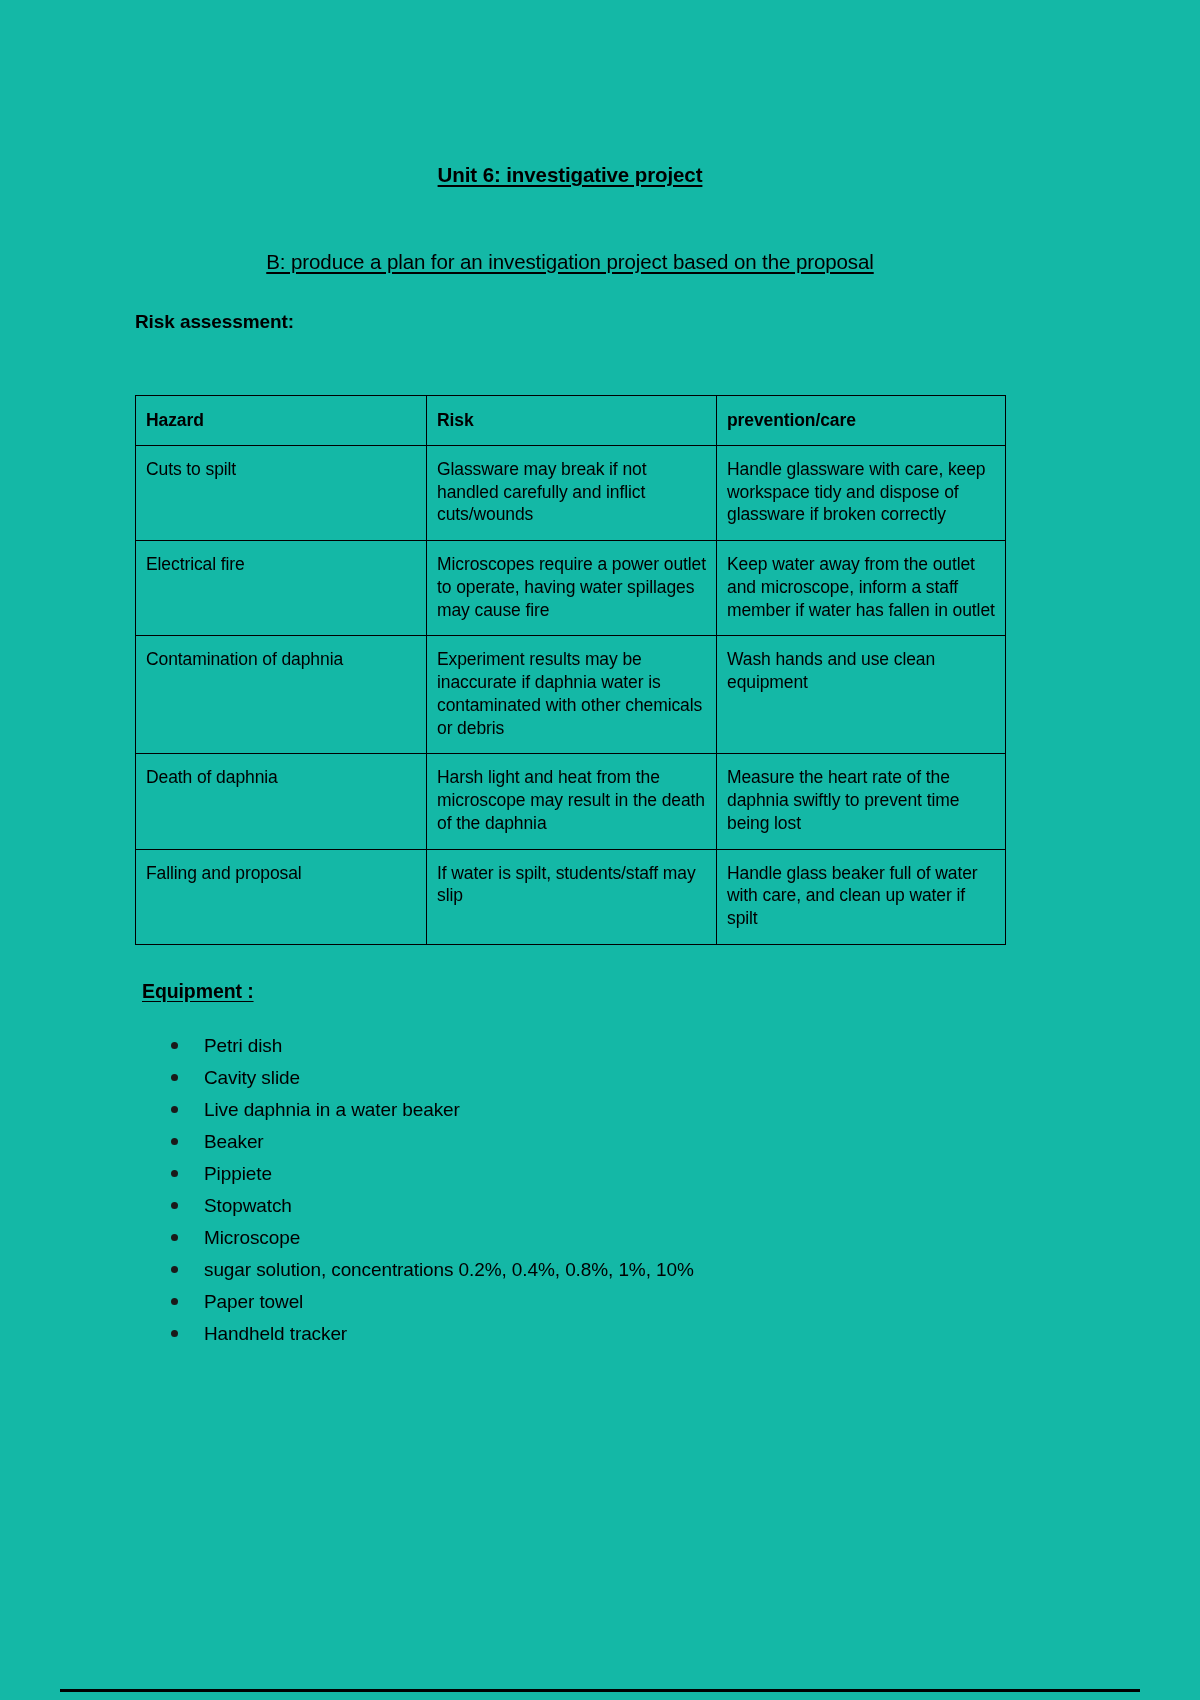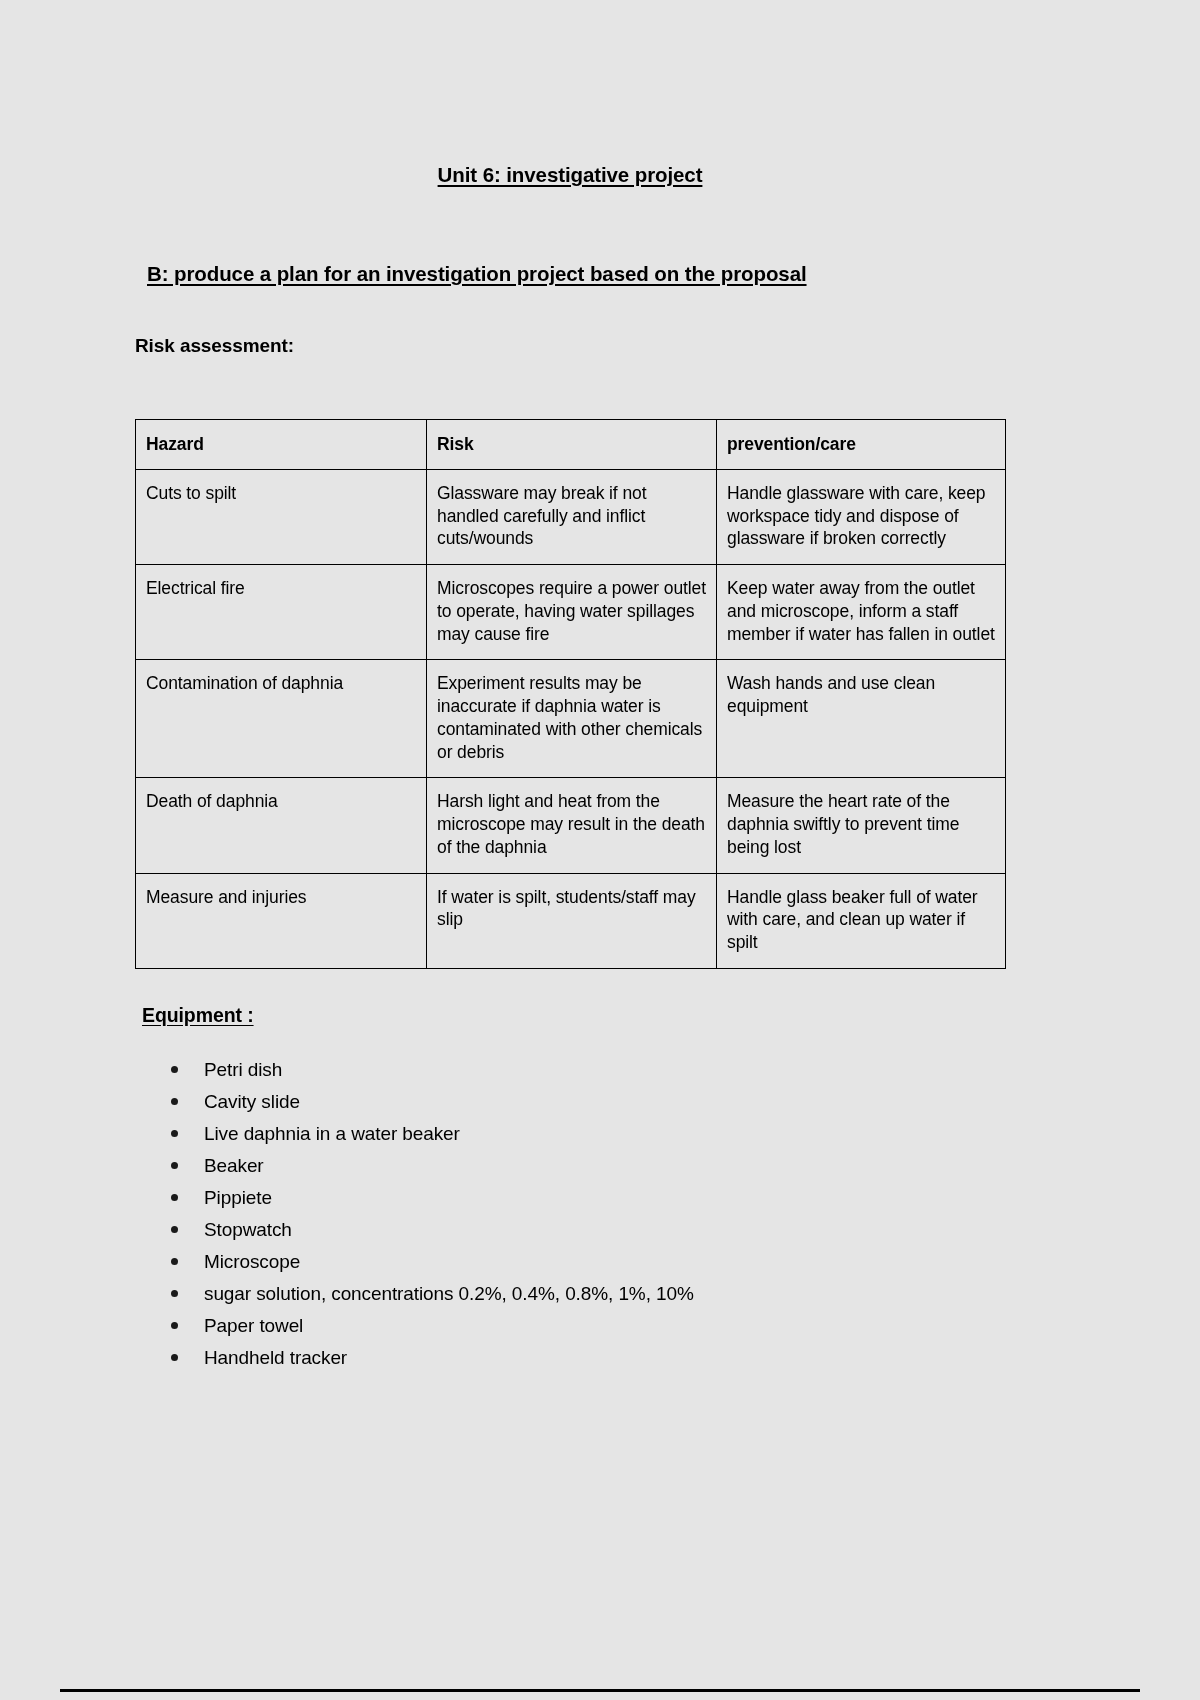--- a/index.html
+++ b/index.html
@@ -15,21 +15,21 @@
     position: relative;
     overflow: hidden;
   }
 
   .page {
     position: absolute;
     top: 0;
     left: 0;
     width: 1200px;
     height: 1700px;
-    background: #e5e5e5;
+    background: #14b8a6;
     box-sizing: border-box;
   }
 
   .content {
     position: absolute;
     left: 135px;
     top: 0;
     width: 870px;
   }
 
@@ -39,24 +39,25 @@
     padding-top: 163px;
     text-align: center;
     font-size: 20.5px;
     font-weight: bold;
     letter-spacing: -0.1px;
     text-decoration: underline;
     text-underline-offset: 3px;
   }
 
   .section-title {
-    margin: 12px;
+    margin: 0;
     padding-top: 63px;
+    text-align: center;
     font-size: 20.5px;
-    font-weight: bold;
+    font-weight: normal;
     letter-spacing: -0.1px;
     text-decoration: underline;
     text-underline-offset: 3px;
   }
 
   .sub-title {
     margin: 0;
     padding-top: 37px;
     text-align: left;
     font-size: 19px;
@@ -185,21 +186,21 @@
             <td>Contamination of daphnia</td>
             <td>Experiment results may be inaccurate if daphnia water is contaminated with other chemicals or debris</td>
             <td>Wash hands and use clean equipment</td>
           </tr>
           <tr>
             <td>Death of daphnia</td>
             <td>Harsh light and heat from the microscope may result in the death of the daphnia</td>
             <td>Measure the heart rate of the daphnia swiftly to prevent time being lost</td>
           </tr>
           <tr>
-            <td>Measure and injuries</td>
+            <td>Falling and proposal</td>
             <td>If water is spilt, students/staff may slip</td>
             <td>Handle glass beaker full of water with care, and clean up water if spilt</td>
           </tr>
         </tbody>
       </table>
     </div>
 
     <h3 class="equipment-title">Equipment :</h3>
 
     <ul class="equipment-list">

